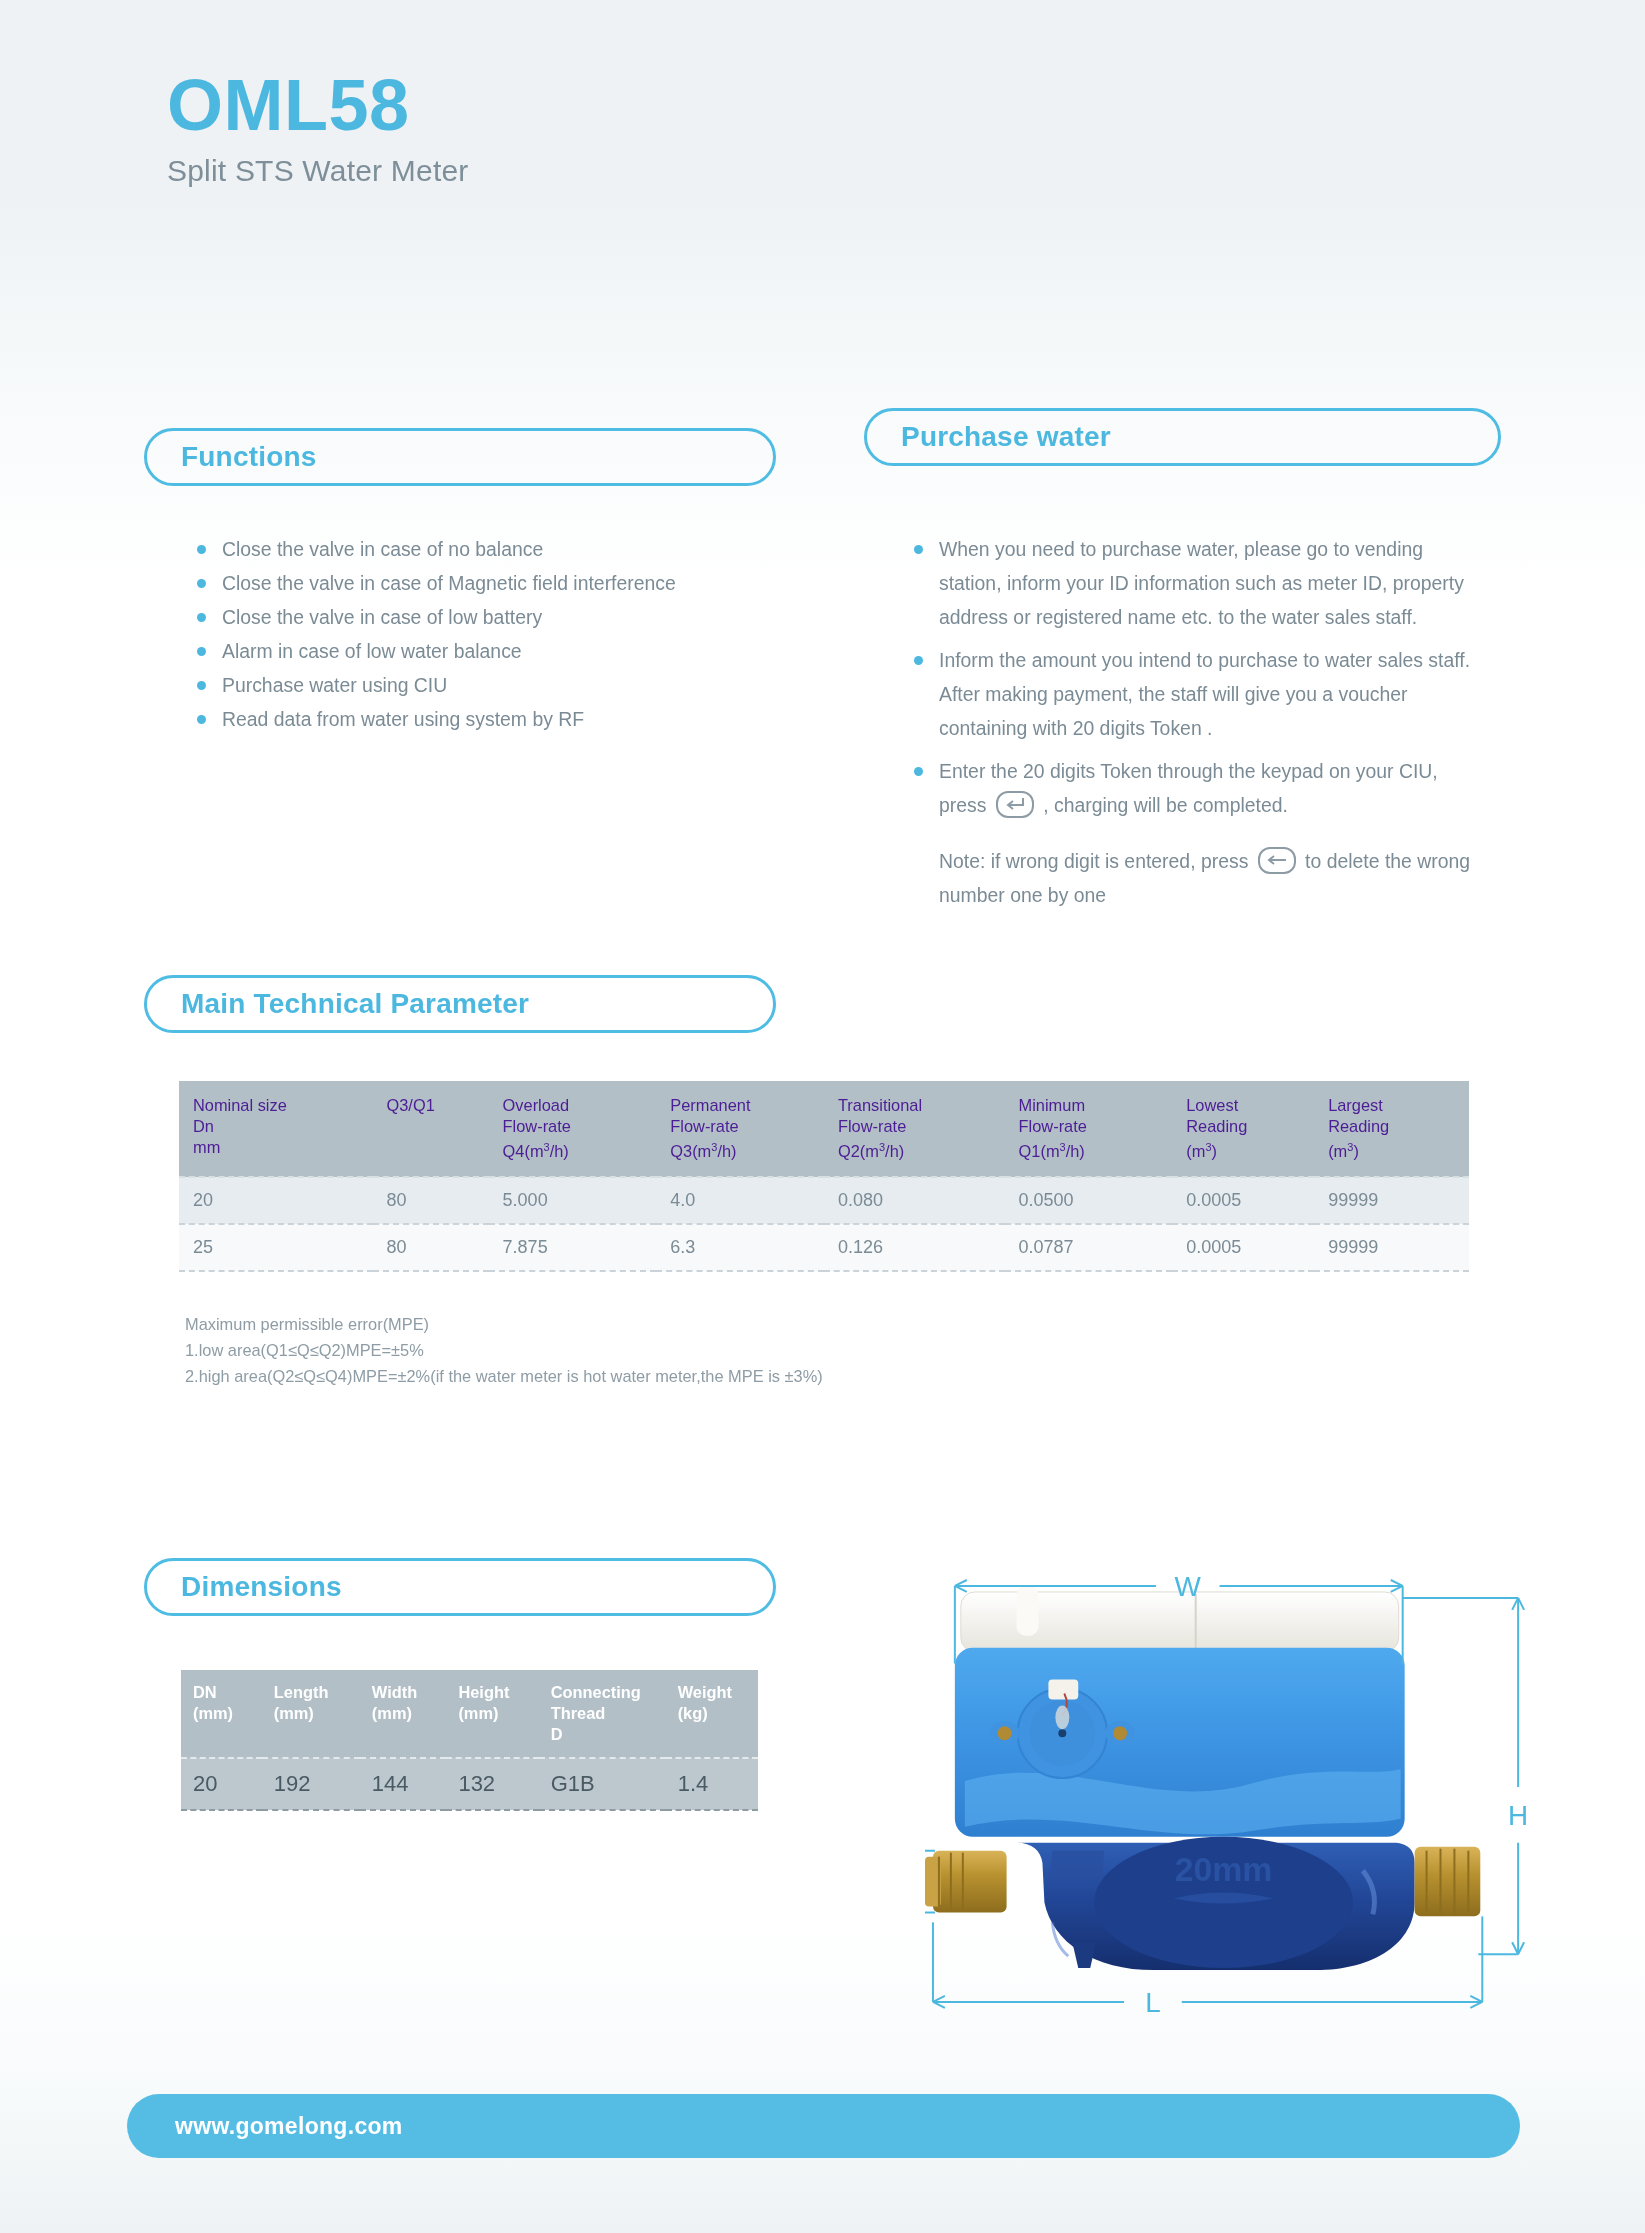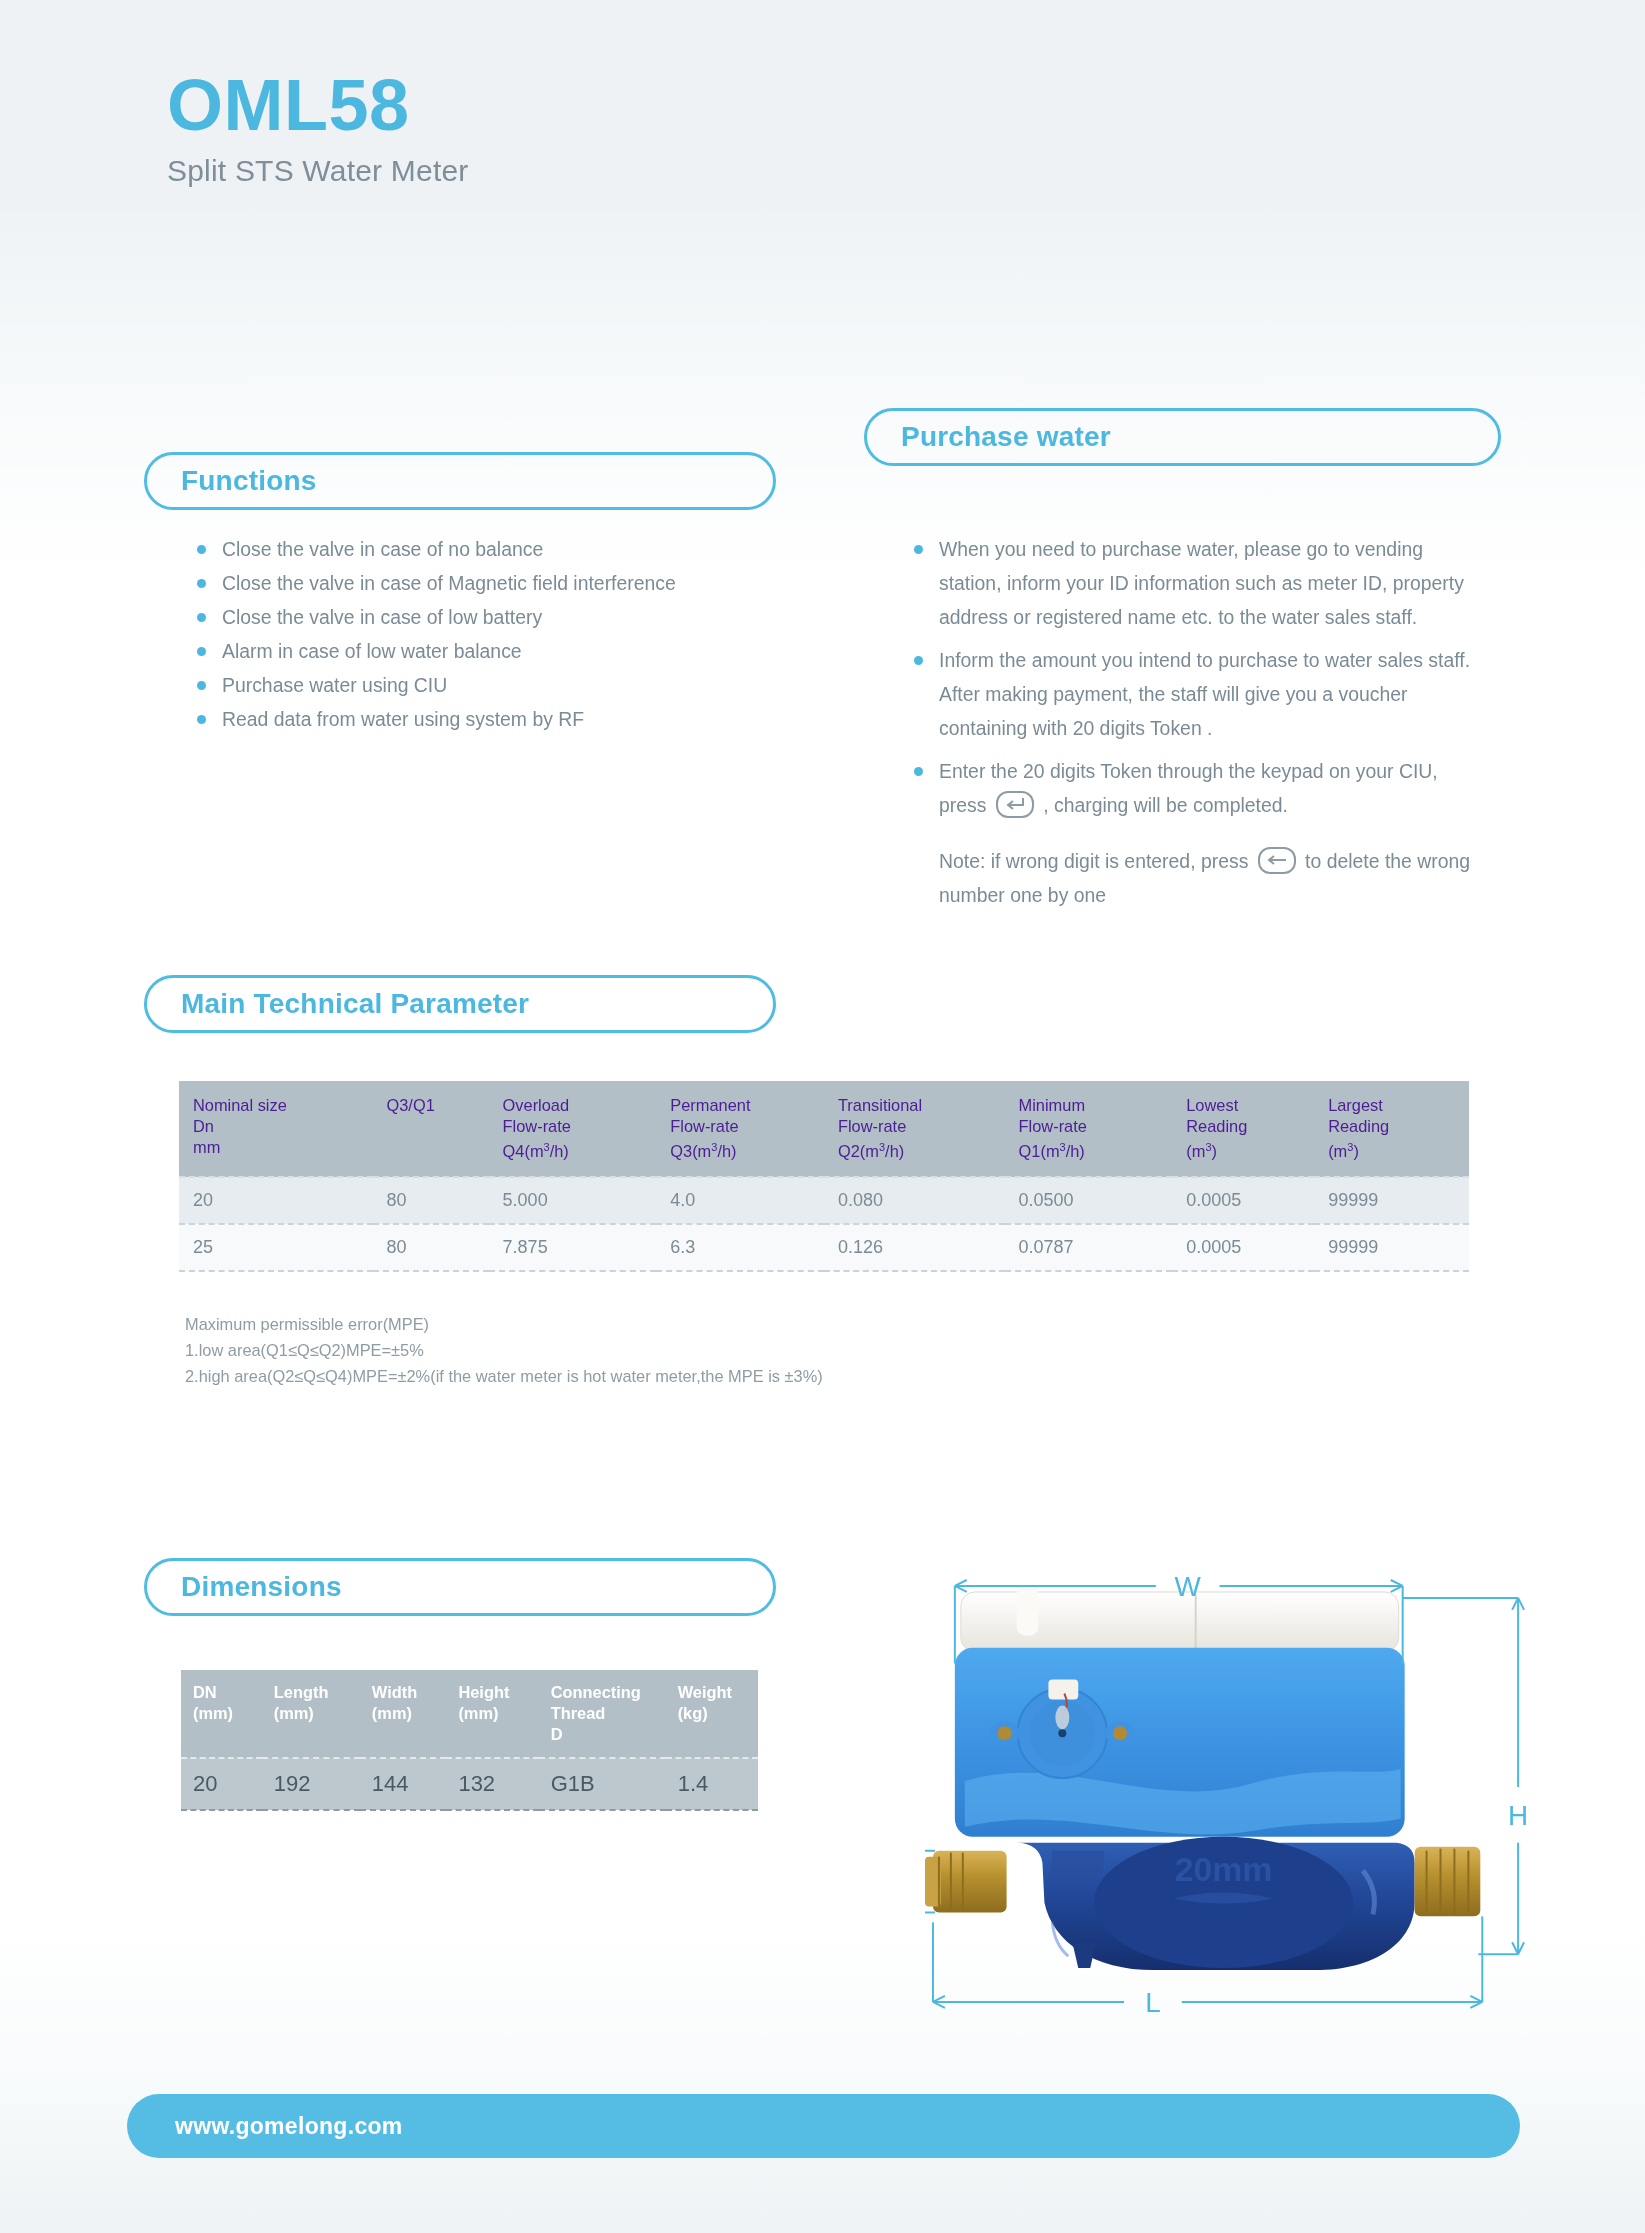--- a/index.html
+++ b/index.html
@@ -57,21 +57,21 @@
     align-items: center;
     padding-left: 34px;
   }
   .pill-label {
     font-size: 28px;
     font-weight: bold;
     color: #4cb8e0;
     letter-spacing: 0.2px;
     white-space: nowrap;
   }
-  #pill-functions { left: 144px; top: 452px; width: 632px; }
+  #pill-functions { left: 144px; top: 428px; width: 632px; }
   #pill-purchase  { left: 864px; top: 408px; width: 637px; }
   #pill-tech      { left: 144px; top: 975px; width: 632px; }
   #pill-dims      { left: 144px; top: 1558px; width: 632px; }
 
   
   .bullet-list {
     position: absolute;
     list-style: none;
     margin: 15px;
     padding: 0;

